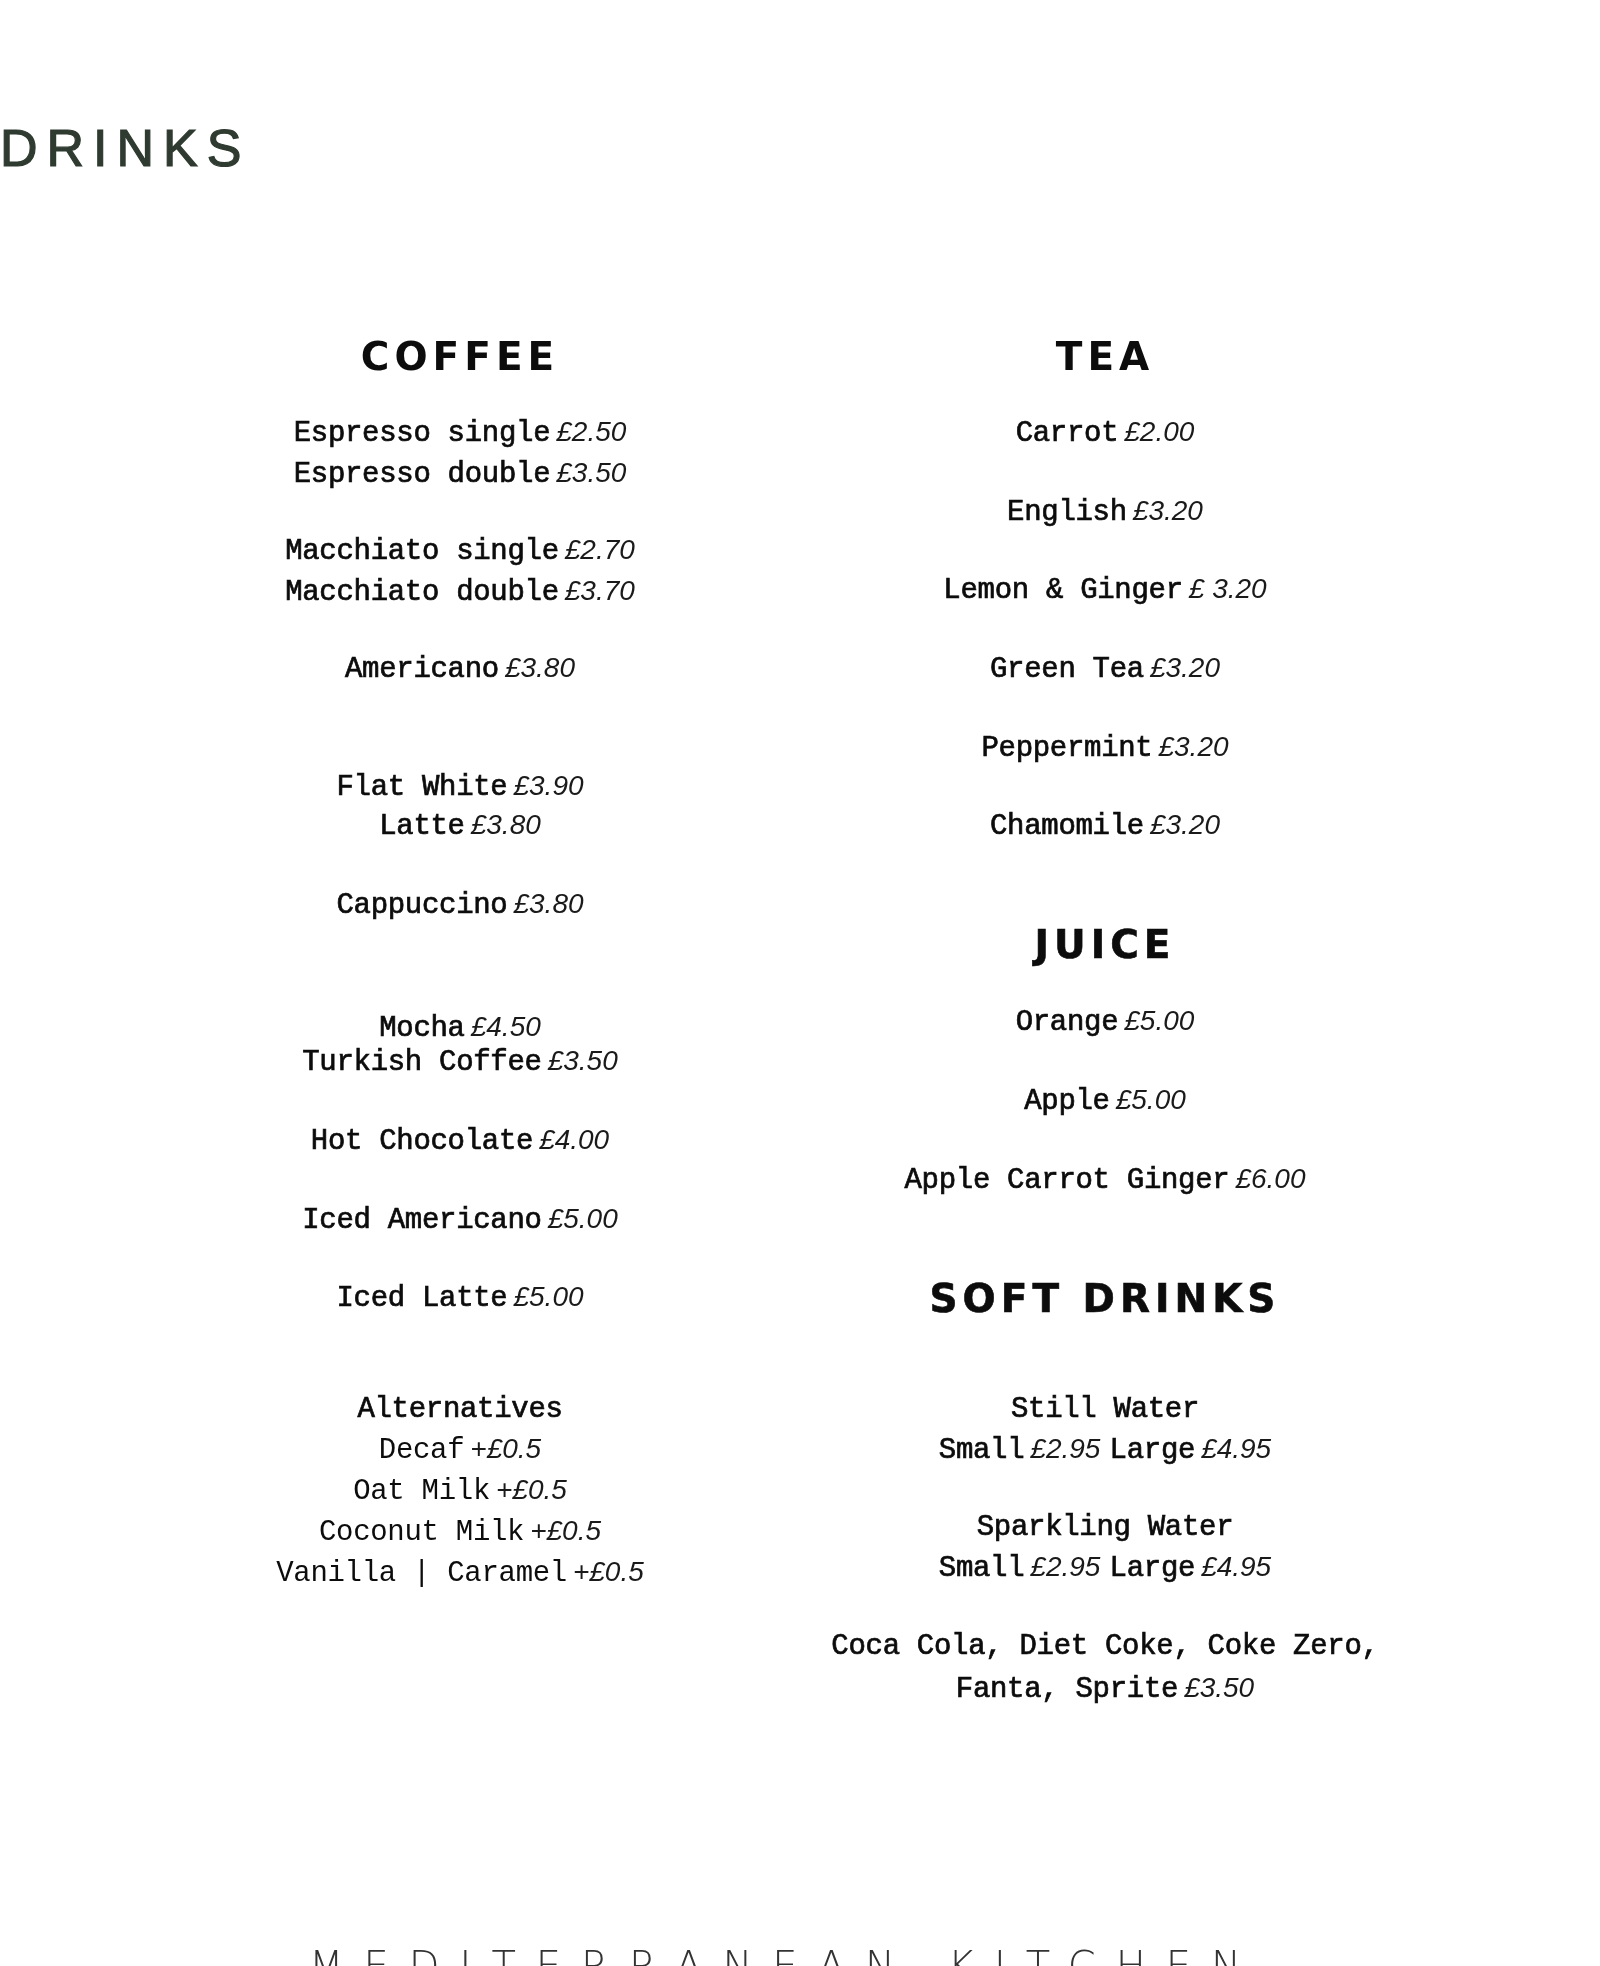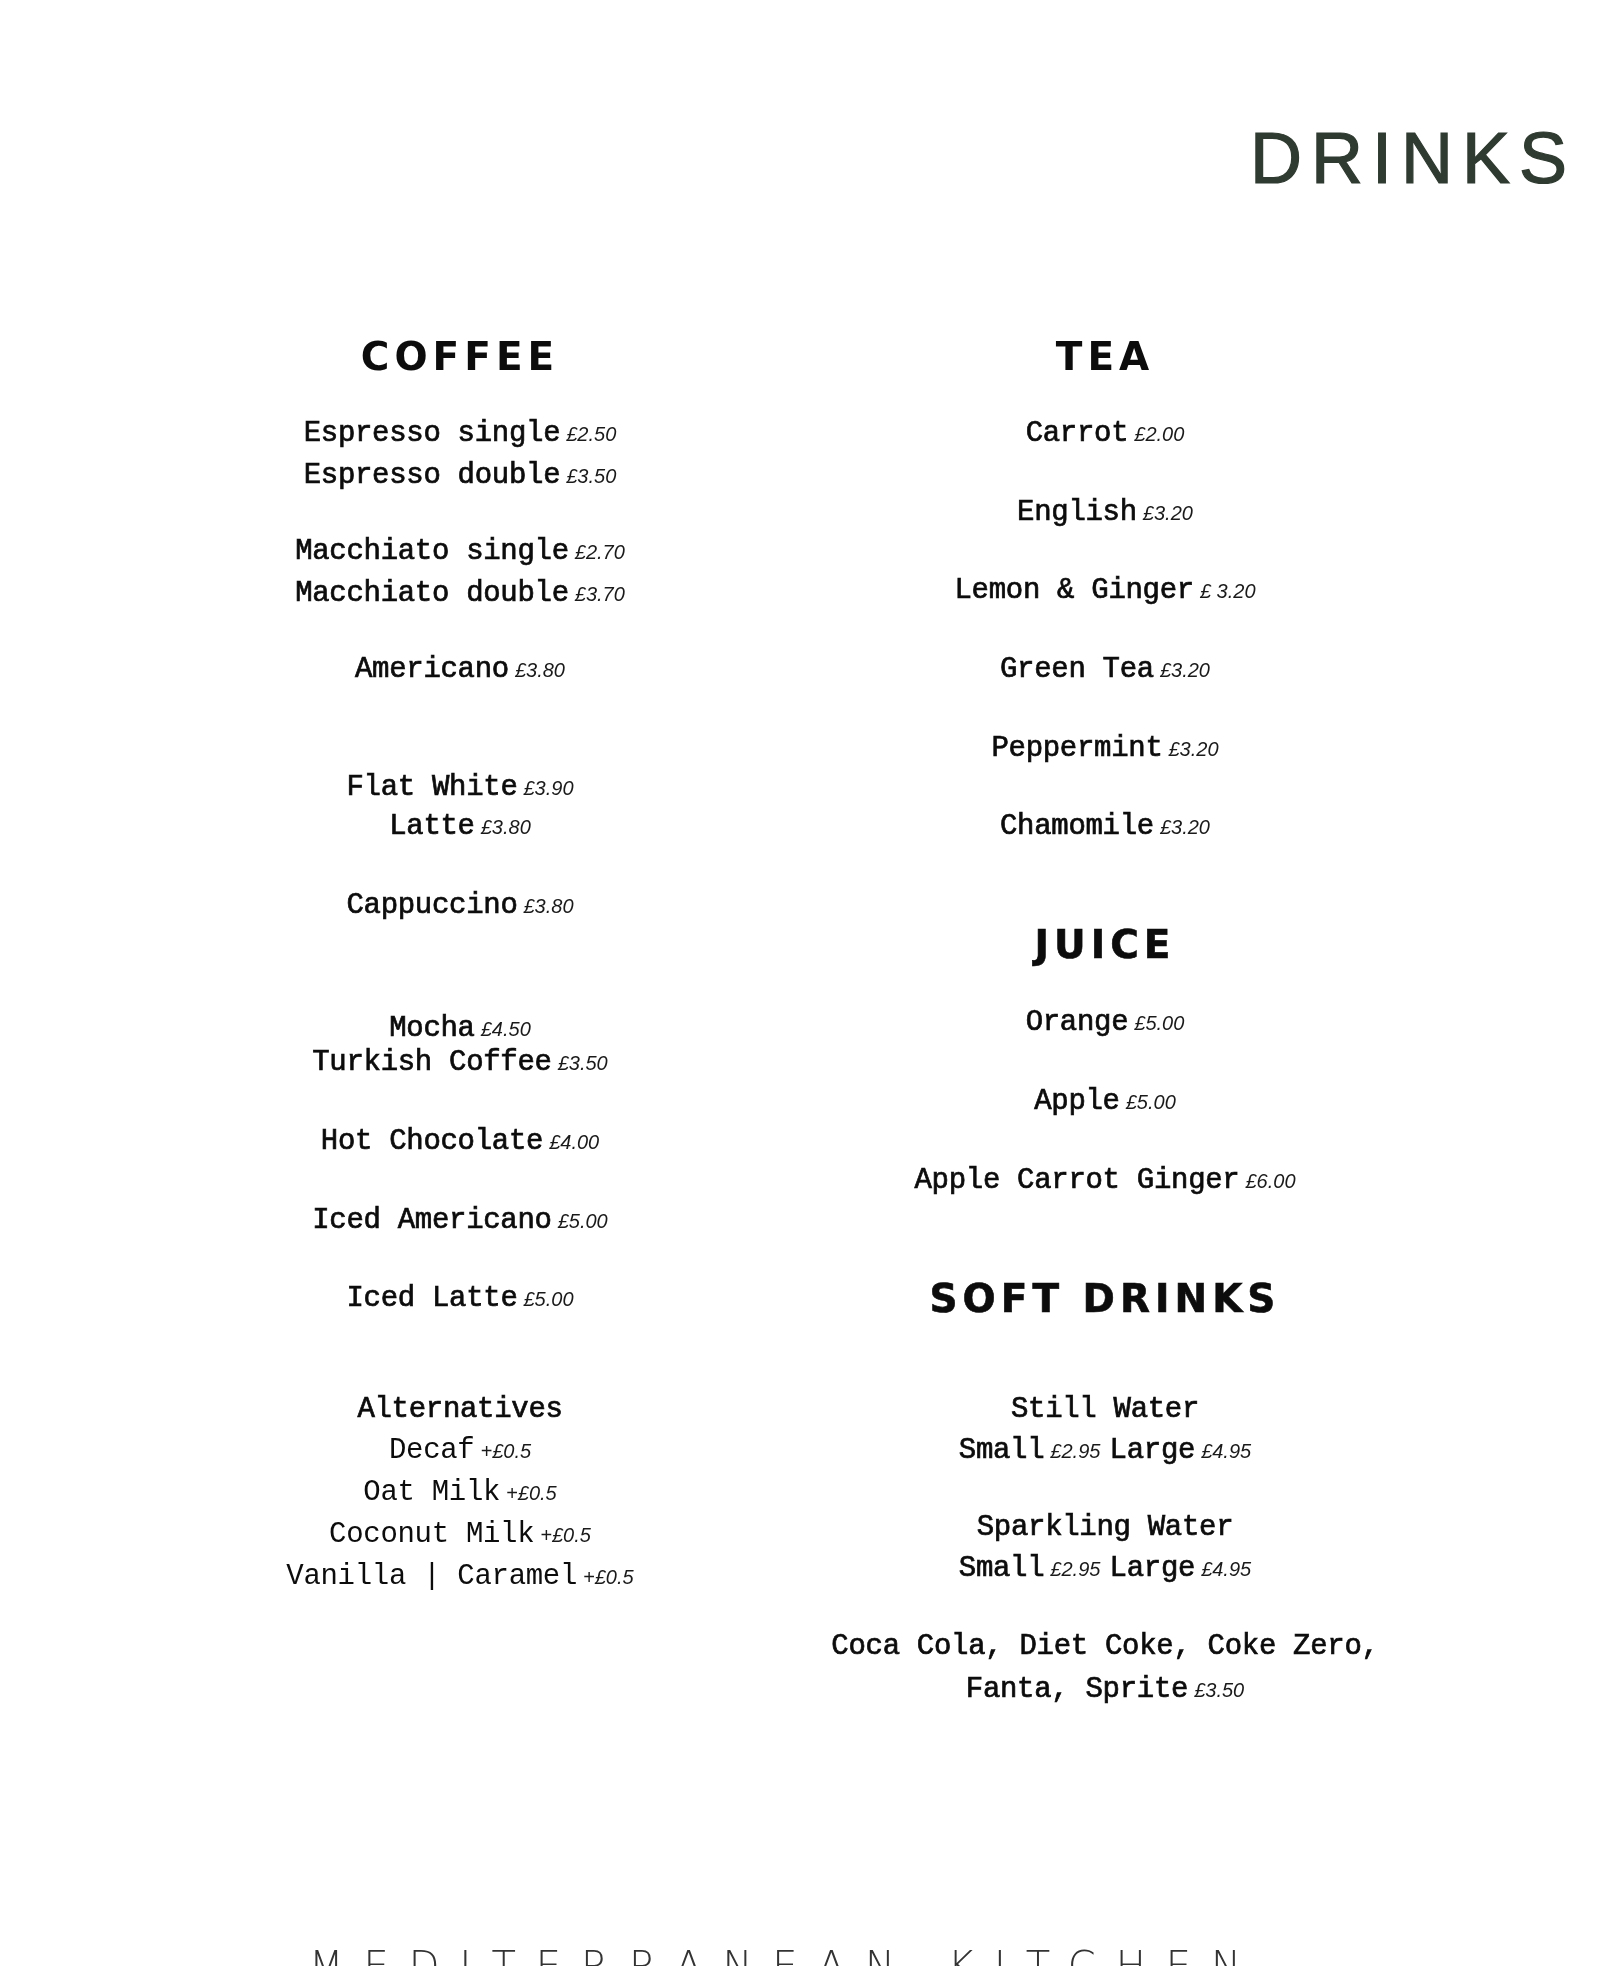--- a/index.html
+++ b/index.html
@@ -11,25 +11,25 @@
       width: 1600px;
       height: 1966px;
       position: relative;
       overflow: hidden;
       font-family: "DejaVu Sans", "Liberation Sans", sans-serif;
       color: #0c0c0c;
     }
     .page-title {
       position: absolute;
       top: 122px;
-      left: 16px;
+      left: 0;
       width: 1560px;
-      text-align: right;
+      text-align: left;
       font-family: "Liberation Sans", sans-serif;
-      font-size: 72px;
+      font-size: 52px;
       font-weight: 400;
       letter-spacing: 9px;
       color: #2f3a30;
       line-height: 1;
       -webkit-text-stroke: 1.2px #2f3a30;
     }
     .column {
       position: absolute;
       top: 0;
       text-align: center;
@@ -67,21 +67,21 @@
       margin-top: 37px;
     }
     .name.regular {
       -webkit-text-stroke: 0;
       font-weight: 400;
     }
     .price {
       font-family: "Liberation Sans", sans-serif;
       font-style: italic;
       font-weight: 400;
-      font-size: 20px;
+      font-size: 28px;
       color: #1a1a1a;
       margin-left: 6px;
     }
     .line { display: block; }
 
     .footer-brand {
       position: absolute;
       top: 1946px;
       left: 0;
       width: 1570px;

